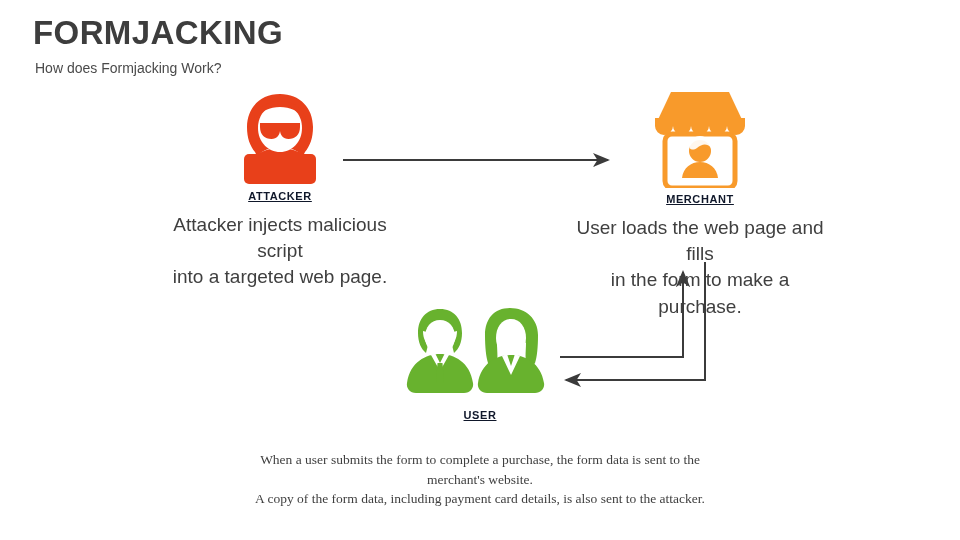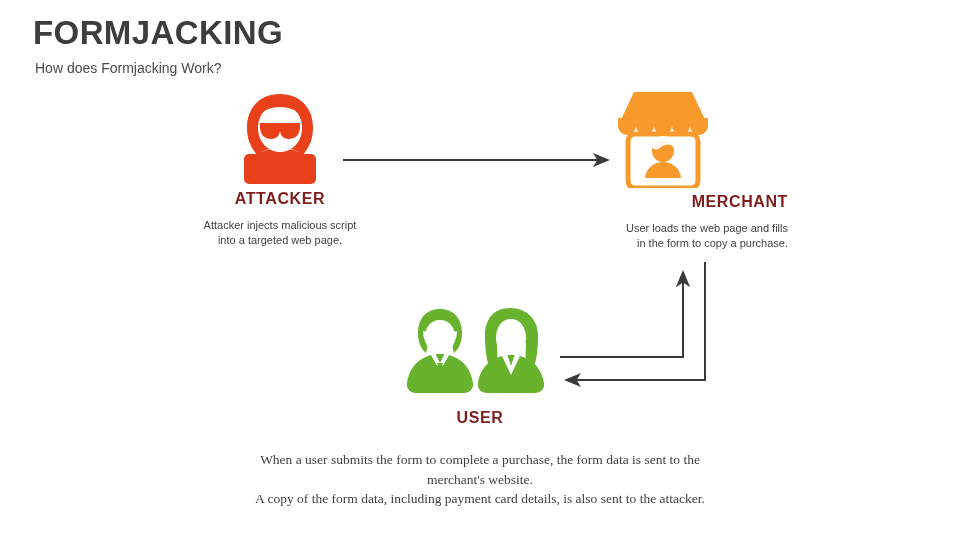--- a/index.html
+++ b/index.html
@@ -46,48 +46,48 @@
   
   .node {
     position: absolute;
     text-align: center;
   }
   .node-icon {
     display: block;
     margin: 0 auto;
   }
   .node-label {
-    font-size: 16px;
+    font-size: 11px;
     font-weight: bold;
-    color: #7f1d1d;
+    color: #0f172a;
     letter-spacing: 0.6px;
     white-space: nowrap;
+    text-decoration: underline;
   }
   .node-desc {
-    font-size: 11px;
+    font-size: 19px;
     color: #3f3f3f;
     line-height: 1.38;
     white-space: pre-line;
   }
 
   
   #node-attacker {
     left: 155px;
     top: 92px;
     width: 250px;
   }
   #node-attacker .node-label { margin-top: 6px; }
   #node-attacker .node-desc  { margin-top: 10px; }
 
   
   #node-merchant {
-    left: 538px;
+    left: 575px;
     top: 88px;
     width: 250px;
-    text-align: right;
   }
   #node-merchant .node-label { margin-top: 5px; }
   #node-merchant .node-desc  { margin-top: 10px; }
 
   
   #node-user {
     left: 355px;
     top: 305px;
     width: 250px;
   }
@@ -227,21 +227,21 @@
                  C47 62 44.5 62 42.5 60 Z" fill="#ffffff" opacity="0.92"></path>
 
         <path d="M53 74
                  C44 74 36 80 35 90
                  L71 90
                  C70 80 62 74 53 74 Z"></path>
       </g>
     </svg>
     <div class="node-label">MERCHANT</div>
     <div class="node-desc">User loads the web page and fills
-in the form to copy a purchase.</div>
+in the form to make a purchase.</div>
   </div>
 
   <div class="node" id="node-user">
     <svg class="node-icon" width="152" height="92" viewBox="0 0 152 92" xmlns="http://www.w3.org/2000/svg">
 
       <g>
 
         <path d="M36 4
                  C22 4 14 14 14 28
                  C14 37 17 44 22 48

